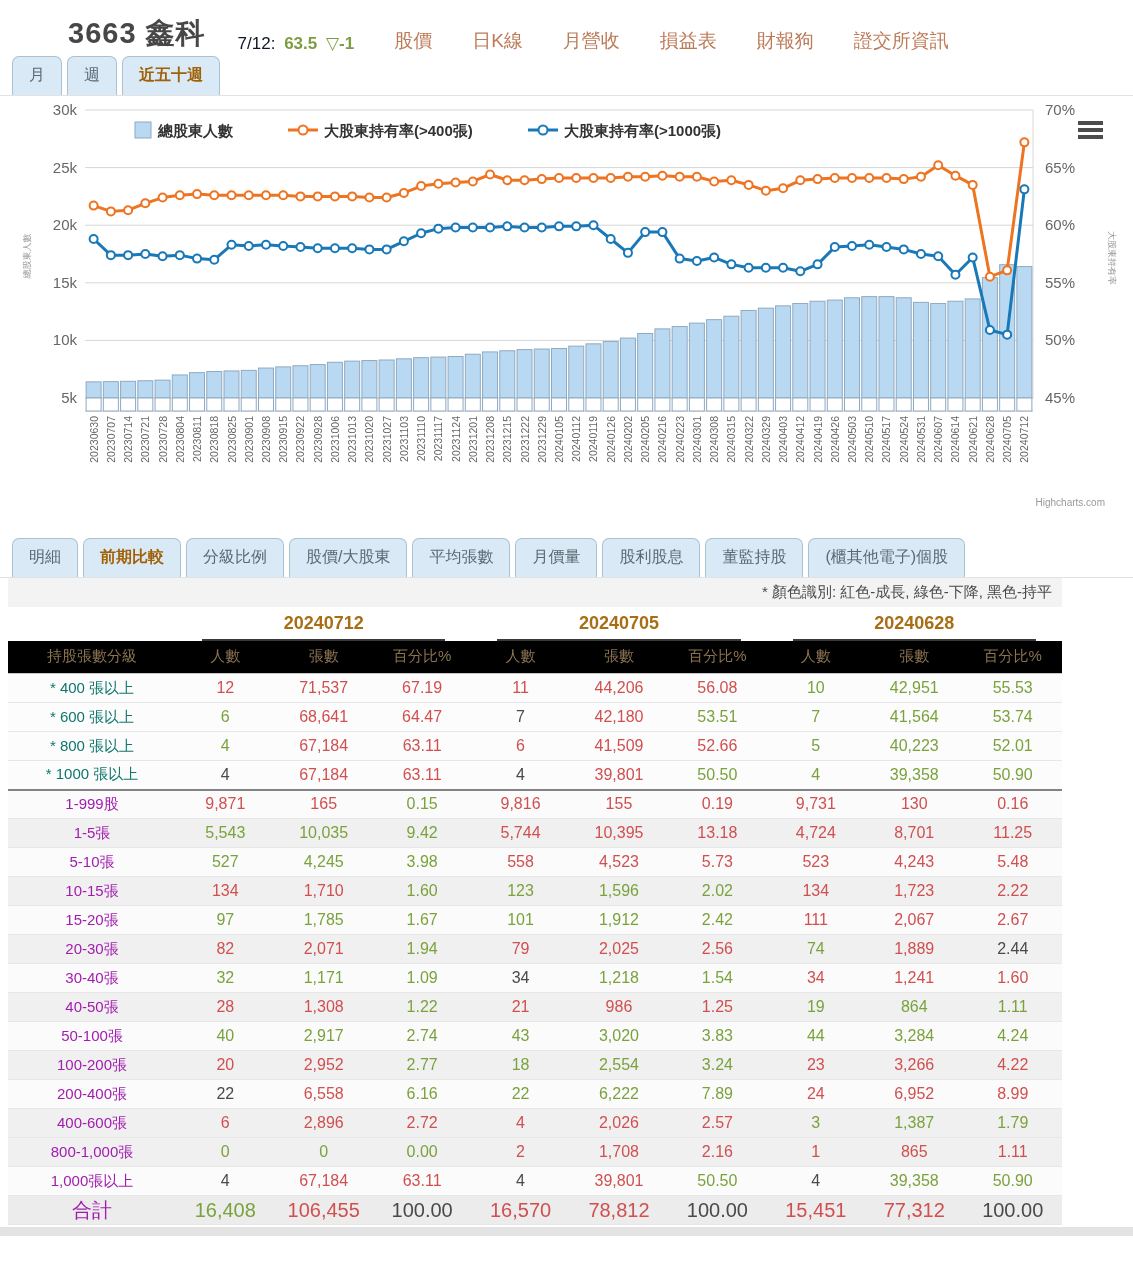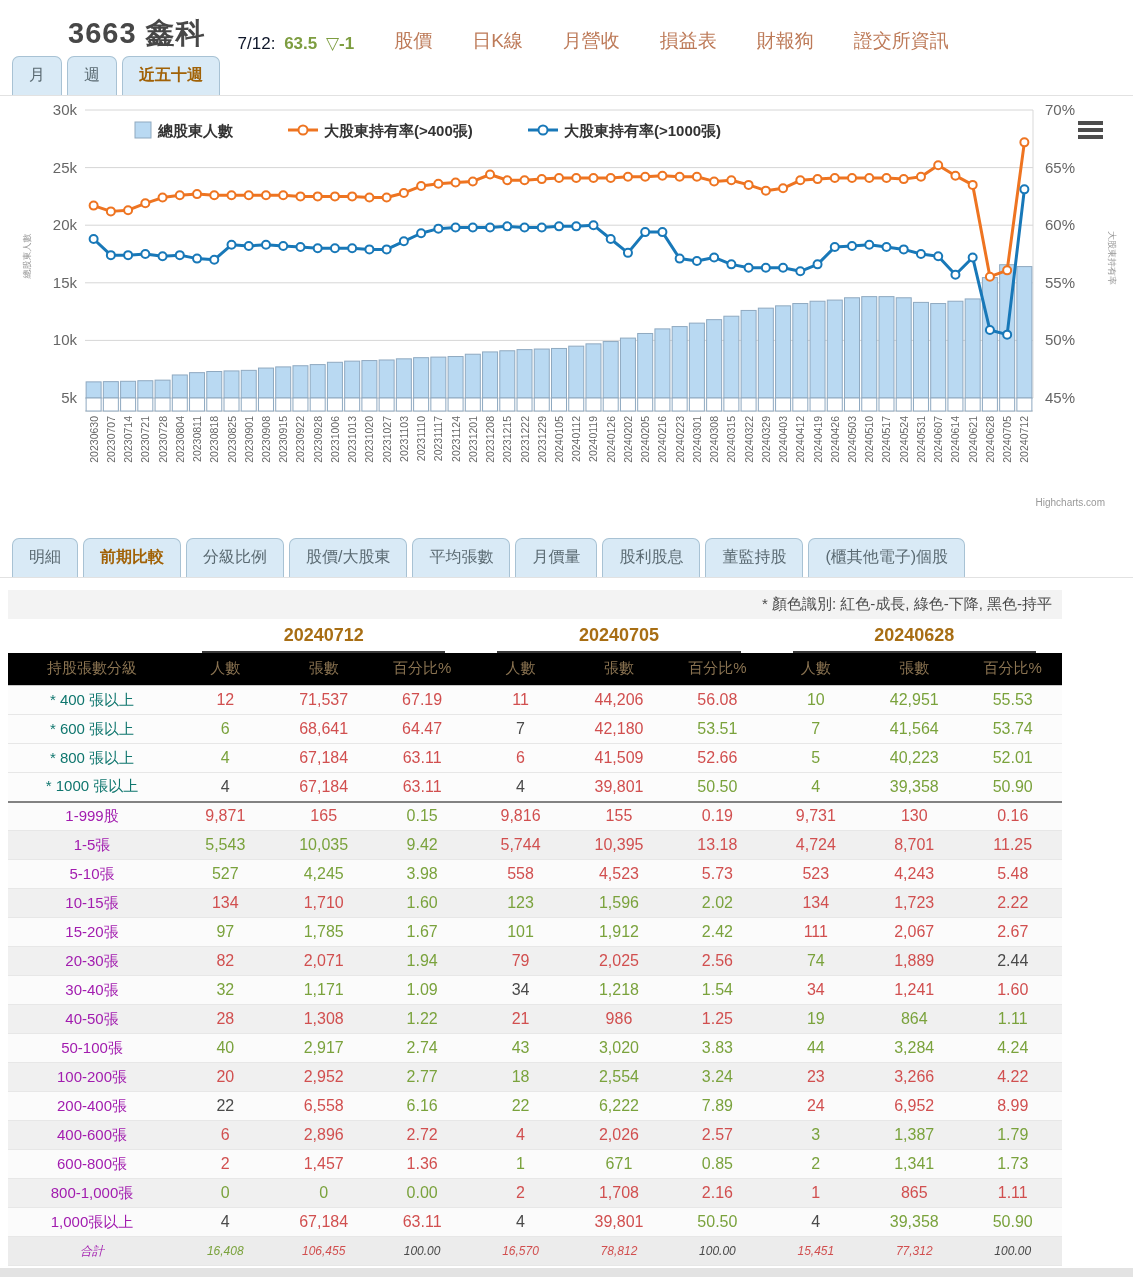--- a/index.html
+++ b/index.html
@@ -22,32 +22,32 @@
   .tab-strip.table-tabs { height: 44px; margin-top: 6px; }
   .tab {
     background: #d9eaf6; border: 1px solid #a8c2d4; border-bottom: none;
     border-radius: 7px 7px 0 0; margin-right: 5px; padding: 8px 16px 9px 16px;
     font-size: 16px; color: #5a6a72; cursor: pointer; white-space: nowrap;
   }
   .tab.active { color: #a16207; font-weight: 700; }
   
   .chart-wrap { margin-left: 5px; }
   
-  .table-section { width: 1054px; margin-left: 8px; margin-top: 12px; }
+  .table-section { width: 1054px; margin-left: 8px; margin-top: 0; }
   .color-note { background: #f3f3f3; text-align: right; font-size: 15px; color: #4a4a4a; padding: 5px 10px 5px 0; }
   table.cmp { border-collapse: collapse; width: 1054px; background: #fbfbfb; table-layout: fixed; }
   table.cmp th, table.cmp td { text-align: center; font-weight: normal; }
   tr.date-row th { padding-top: 6px; background: #fff; }
   .du { border-bottom: 2px solid #3a3a3a; padding-bottom: 5px; margin: 0 26px; font-size: 18px; font-weight: 700; color: #a86e14; }
   tr.colhdr th { font-size: 15px; color: #8a7351; padding: 6px 0 7px 0; background: #000000; border-bottom: 1px solid #c8c8c8; }
   tbody td { font-size: 16px; height: 29px; border-bottom: 1px solid #e7e7e7; }
   tbody tr.starred td { background: #fcfcfc; }
   tbody tr.sep td { border-bottom: 2px solid #828282; }
   tbody tr.alt td { background: #f0f0f0; }
-  tbody tr.total td { background: #ececec; border-top: 1px solid #cfcfcf; font-size: 12px; font-style: italic; }
+  tbody tr.total td { background: #ececec; border-top: 1px solid #cfcfcf; font-size: 20px; }
   td.row-label { font-size: 15px; color: #a21caf; }
   tbody tr.starred td.row-label { color: #0f766e; }
   .c-r { color: #d14f4f; }
   .c-g { color: #7aa23c; }
   .c-k { color: #4a4a4a; }
   .footer-strip { height: 9px; background: #e3e3e3; margin-top: 2px; }
 </style>
 </head>
 <body>
 
@@ -635,32 +635,20 @@
             <td class="c-r">6</td>
             <td class="c-r">2,896</td>
             <td class="c-r">2.72</td>
             <td class="c-r">4</td>
             <td class="c-r">2,026</td>
             <td class="c-r">2.57</td>
             <td class="c-g">3</td>
             <td class="c-g">1,387</td>
             <td class="c-g">1.79</td>
           </tr>
-          <tr class="">
-            <td class="row-label">600-800張</td>
-            <td class="c-r">2</td>
-            <td class="c-r">1,457</td>
-            <td class="c-r">1.36</td>
-            <td class="c-g">1</td>
-            <td class="c-g">671</td>
-            <td class="c-g">0.85</td>
-            <td class="c-g">2</td>
-            <td class="c-g">1,341</td>
-            <td class="c-g">1.73</td>
-          </tr>
           <tr class="alt">
             <td class="row-label">800-1,000張</td>
             <td class="c-g">0</td>
             <td class="c-g">0</td>
             <td class="c-g">0.00</td>
             <td class="c-r">2</td>
             <td class="c-r">1,708</td>
             <td class="c-r">2.16</td>
             <td class="c-r">1</td>
             <td class="c-r">865</td>

